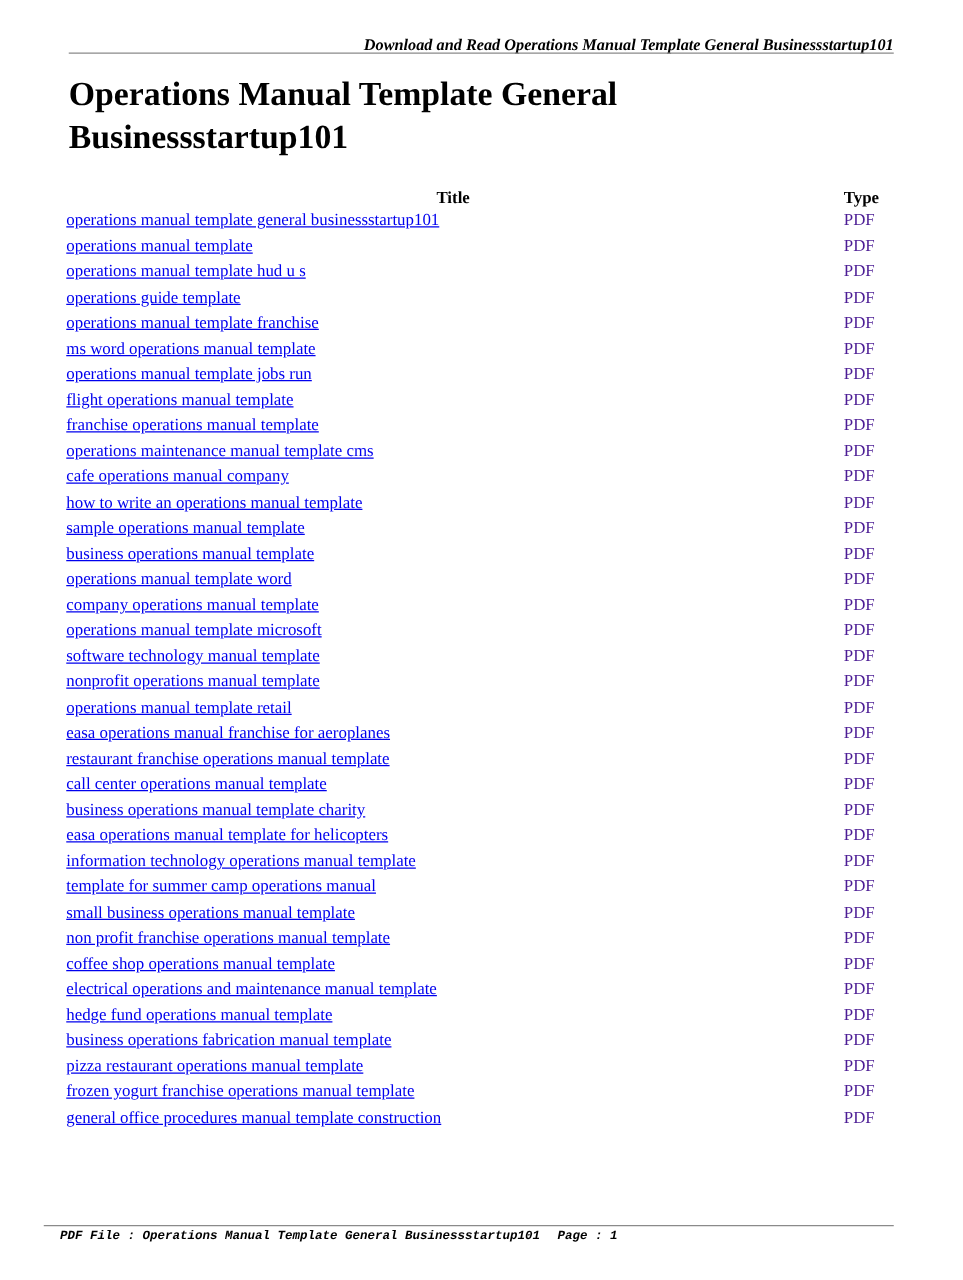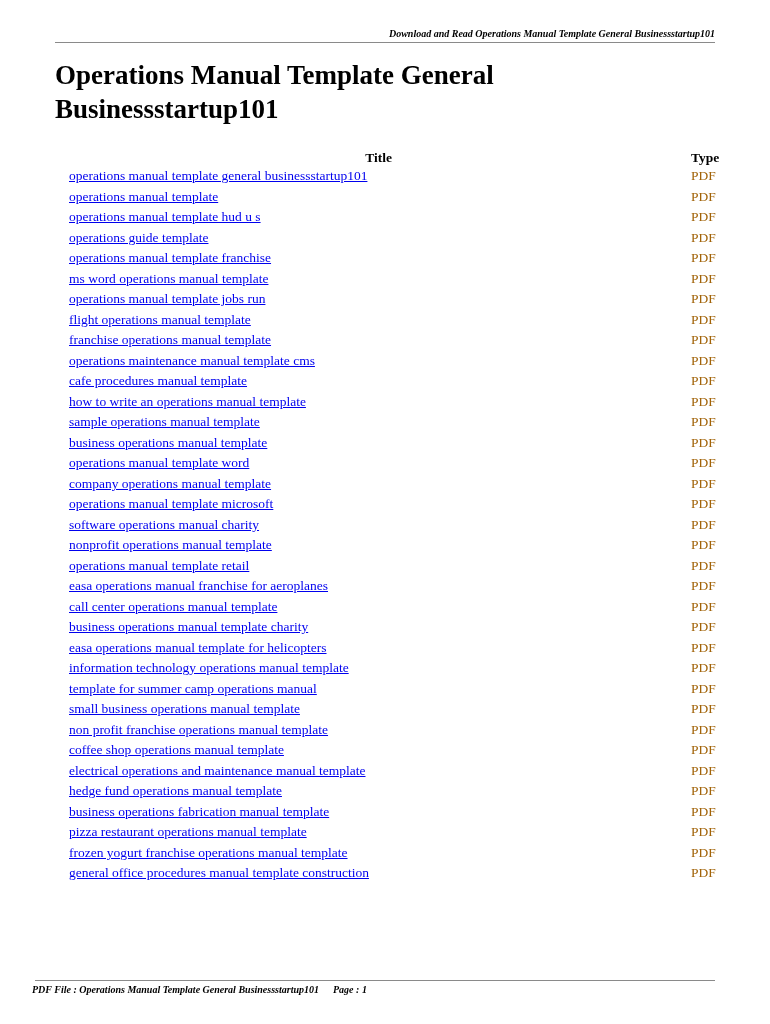--- a/index.html
+++ b/index.html
@@ -12,21 +12,21 @@
       height: 1024px;
       position: relative;
       overflow: hidden;
       font-family: "Liberation Serif", "DejaVu Serif", serif;
       color: #000;
     }
     .header-text {
       position: absolute;
       top: 28px;
       right: 55px;
-      font-size: 10px;
+      font-size: 13px;
       font-style: italic;
       font-weight: bold;
       white-space: nowrap;
       text-align: center;
     }
     .header-rule {
       position: absolute;
       top: 42px;
       left: 55px;
       right: 55px;
@@ -39,21 +39,21 @@
       left: 55px;
       width: 560px;
       font-size: 27px;
       font-weight: bold;
       line-height: 34px;
       margin: 0;
     }
     .doc-table {
       position: absolute;
       top: 146px;
-      left: 66px;
+      left: 50px;
       width: 660px;
       border-collapse: collapse;
     }
     .doc-table th {
       font-size: 13.5px;
       font-weight: bold;
       height: 20px;
       padding: 0;
       vertical-align: bottom;
     }
@@ -67,42 +67,43 @@
     }
     .doc-table td {
       font-size: 13.5px;
       height: 20.5px;
       padding: 0 0 0 3px;
       vertical-align: middle;
       white-space: nowrap;
     }
     .doc-table td.type-cell {
       padding-left: 0;
-      color: #a16207;
+      color: #4c1d95;
     }
     .doc-table a {
       color: #0000ee;
       text-decoration: underline;
     }
     .footer-rule {
       position: absolute;
       top: 980px;
       left: 35px;
       right: 55px;
       height: 0;
       border-top: 1px solid #8a8a8a;
     }
     .footer-text {
       position: absolute;
       top: 984px;
-      left: 32px;
+      left: 48px;
       font-size: 10px;
       font-style: italic;
       font-weight: bold;
       white-space: nowrap;
+      font-family: Liberation Mono, monospace;
     }
     .footer-text .page-label {
       margin-left: 14px;
     }
   </style>
 </head>
 <body>
 
 <div class="header-text">Download and Read Operations Manual Template General Businessstartup101</div>
 <div class="header-rule"></div>
@@ -151,21 +152,21 @@
       </tr>
       <tr>
         <td><a href="#">franchise operations manual template</a></td>
         <td class="type-cell">PDF</td>
       </tr>
       <tr>
         <td><a href="#">operations maintenance manual template cms</a></td>
         <td class="type-cell">PDF</td>
       </tr>
       <tr>
-        <td><a href="#">cafe procedures manual template</a></td>
+        <td><a href="#">cafe operations manual company</a></td>
         <td class="type-cell">PDF</td>
       </tr>
       <tr>
         <td><a href="#">how to write an operations manual template</a></td>
         <td class="type-cell">PDF</td>
       </tr>
       <tr>
         <td><a href="#">sample operations manual template</a></td>
         <td class="type-cell">PDF</td>
       </tr>
@@ -179,33 +180,37 @@
       </tr>
       <tr>
         <td><a href="#">company operations manual template</a></td>
         <td class="type-cell">PDF</td>
       </tr>
       <tr>
         <td><a href="#">operations manual template microsoft</a></td>
         <td class="type-cell">PDF</td>
       </tr>
       <tr>
-        <td><a href="#">software operations manual charity</a></td>
+        <td><a href="#">software technology manual template</a></td>
         <td class="type-cell">PDF</td>
       </tr>
       <tr>
         <td><a href="#">nonprofit operations manual template</a></td>
         <td class="type-cell">PDF</td>
       </tr>
       <tr>
         <td><a href="#">operations manual template retail</a></td>
         <td class="type-cell">PDF</td>
       </tr>
       <tr>
         <td><a href="#">easa operations manual franchise for aeroplanes</a></td>
+        <td class="type-cell">PDF</td>
+      </tr>
+      <tr>
+        <td><a href="#">restaurant franchise operations manual template</a></td>
         <td class="type-cell">PDF</td>
       </tr>
       <tr>
         <td><a href="#">call center operations manual template</a></td>
         <td class="type-cell">PDF</td>
       </tr>
       <tr>
         <td><a href="#">business operations manual template charity</a></td>
         <td class="type-cell">PDF</td>
       </tr>

